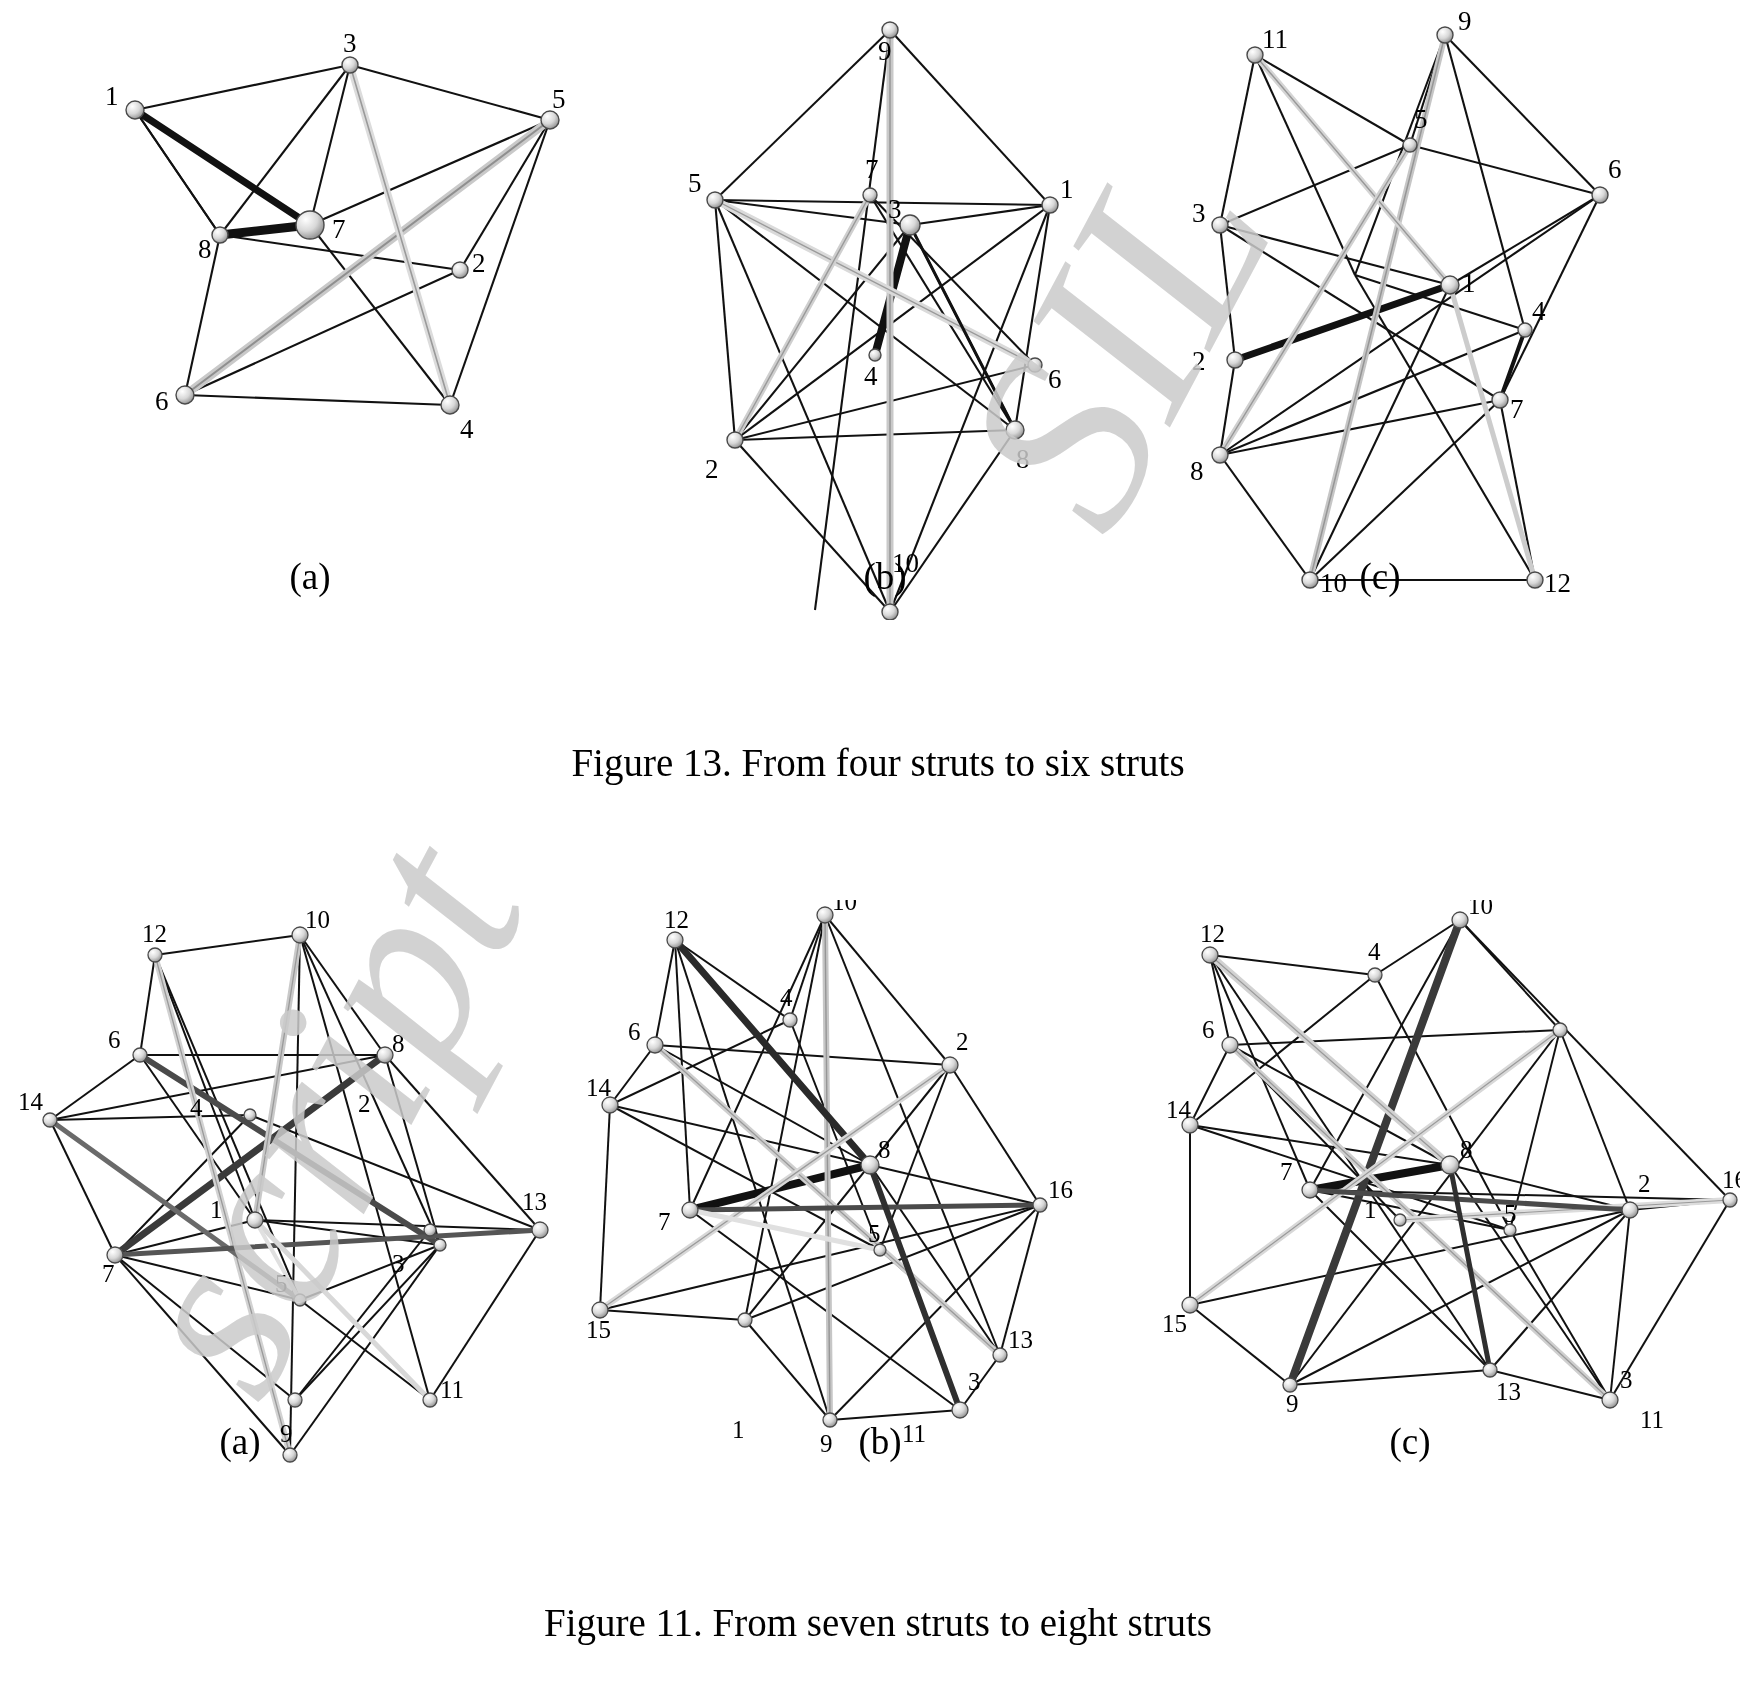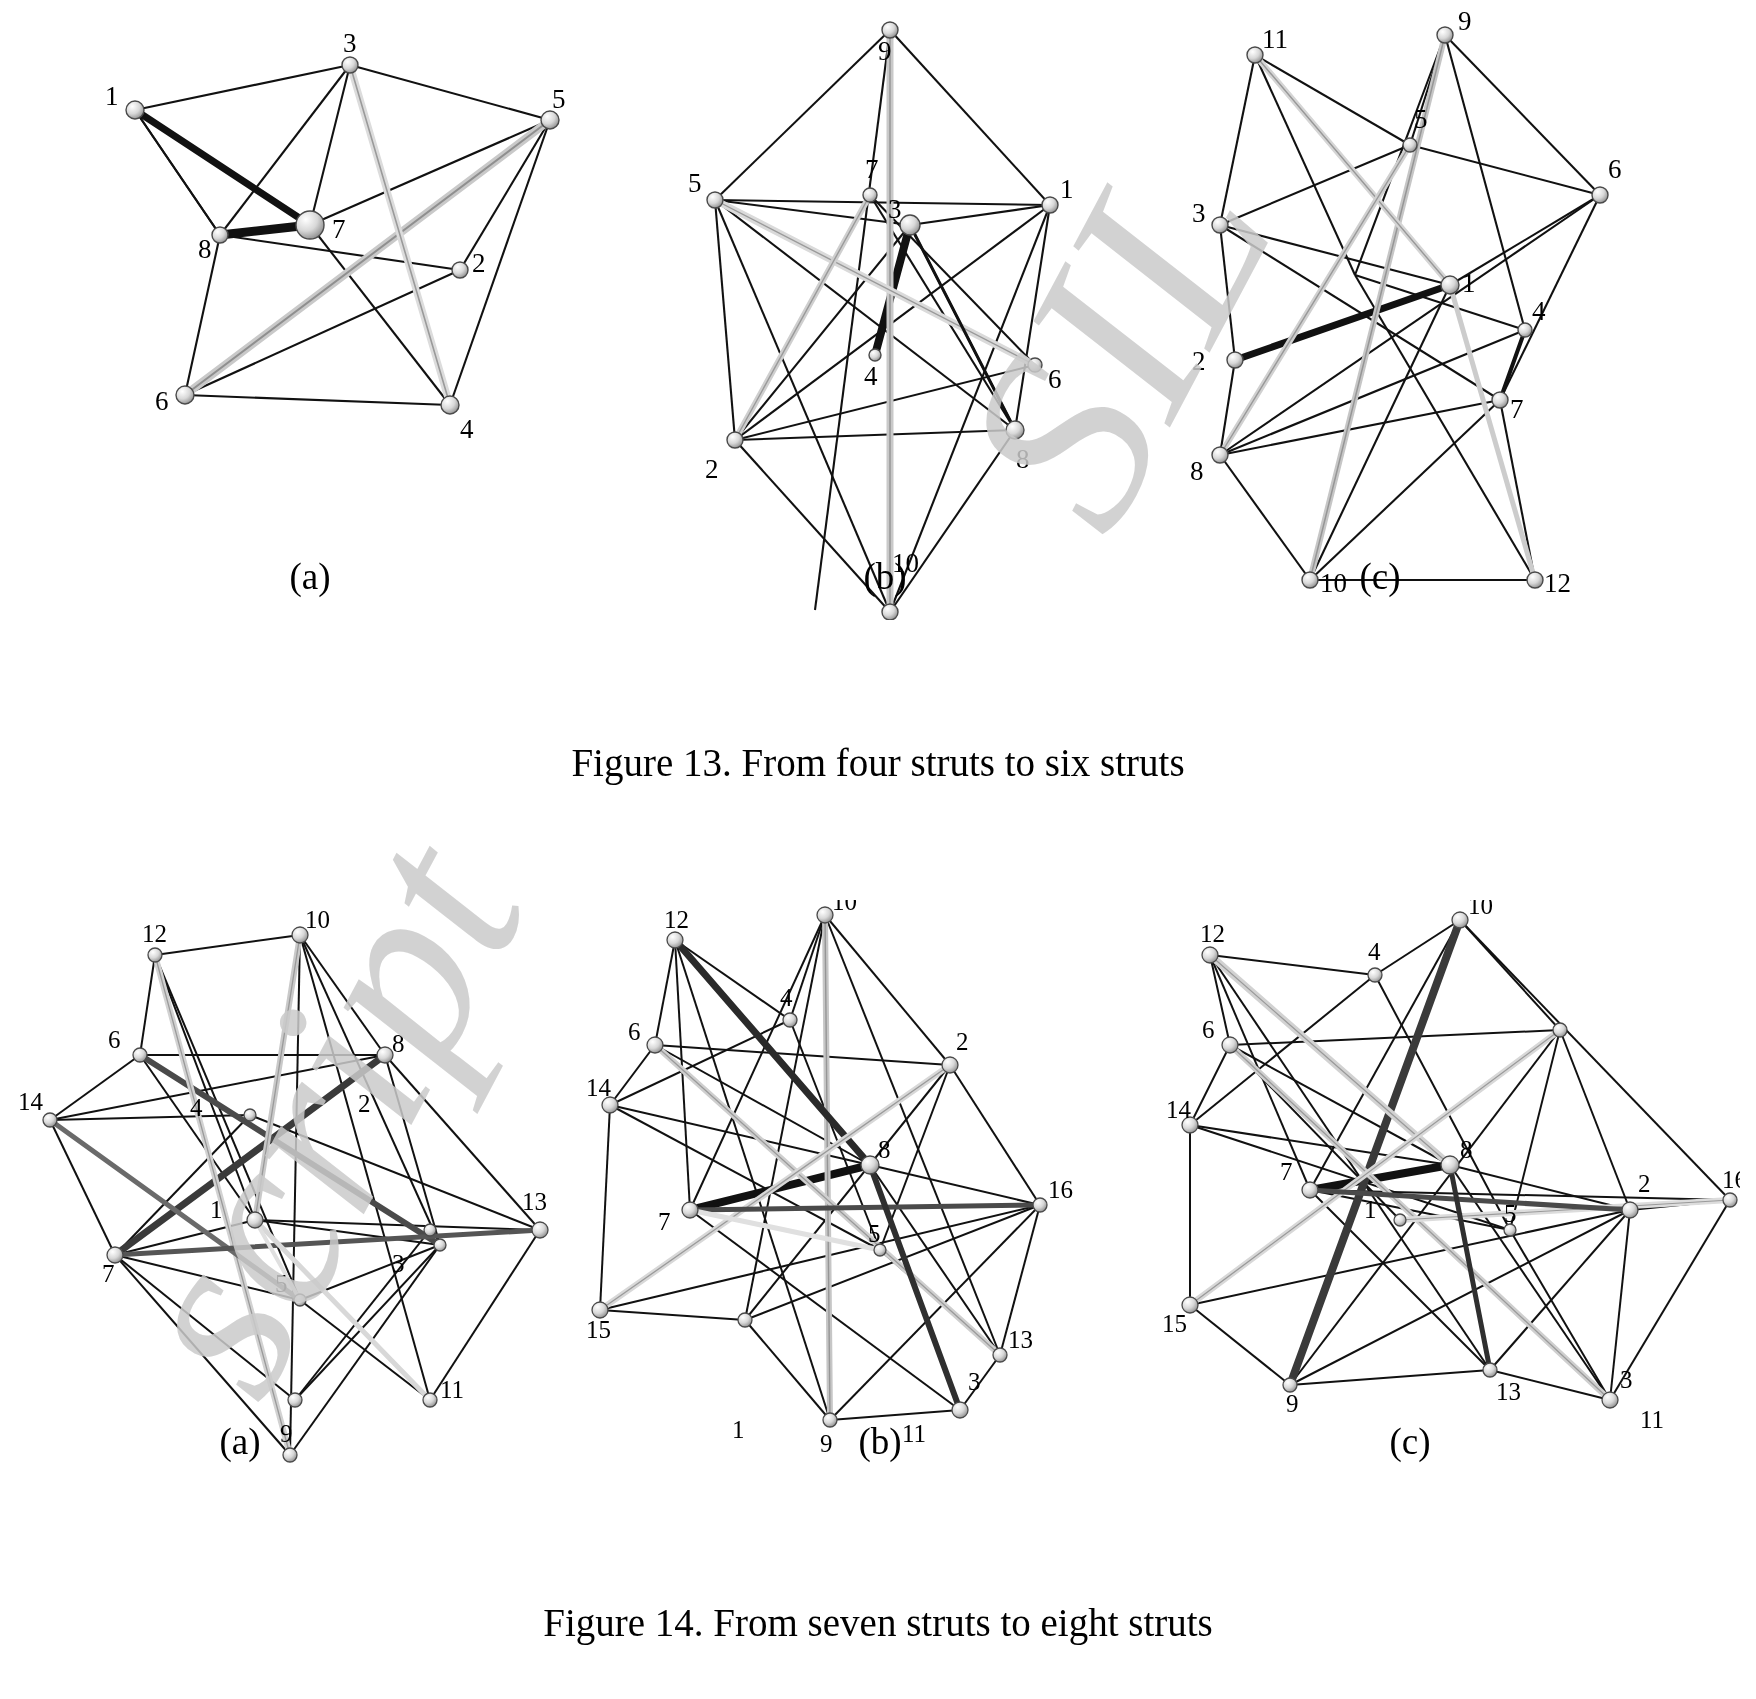--- a/index.html
+++ b/index.html
@@ -586,15 +586,15 @@
           <text x="336" y="500">13</text>
           <text x="6" y="218">14</text>
           <text x="2" y="432">15</text>
           <text x="562" y="288">16</text>
         </g>
       </svg>
       <div class="panel-label" style="left:150px; top:520px;">(c)</div>
     </div>
   </div>
 
-  <div class="caption cap2">Figure 14. From seven struts to eight struts</div>
+  <div class="caption cap2">Figure 11. From seven struts to eight struts</div>
 
 </div>
 
 </body></html>

